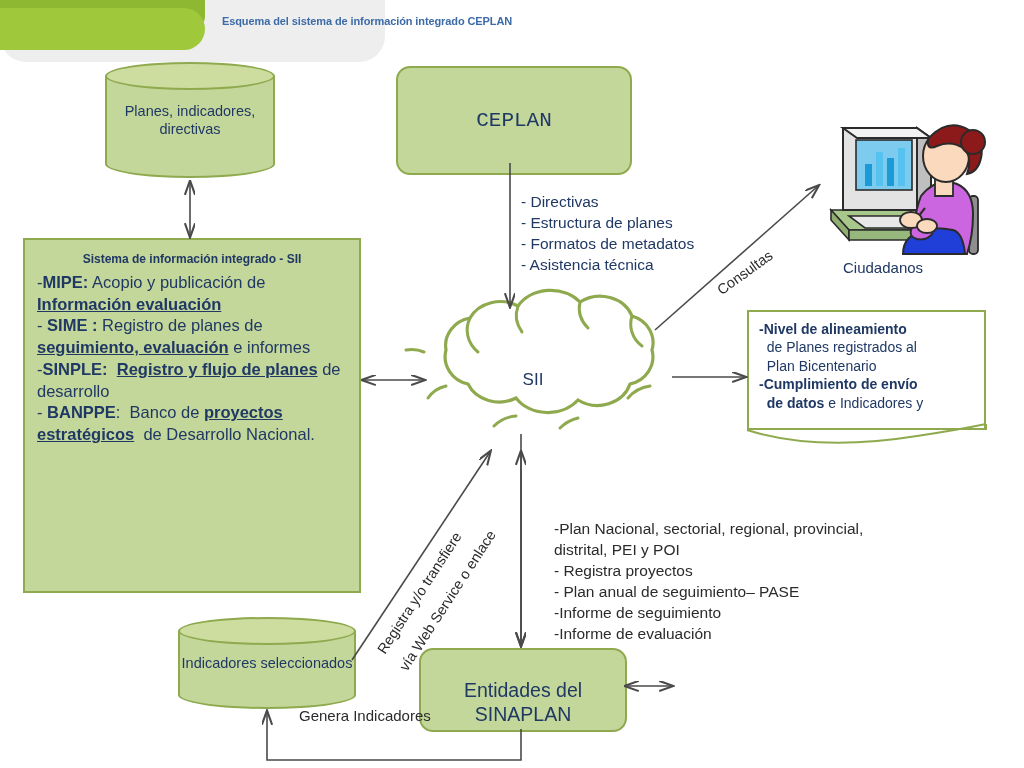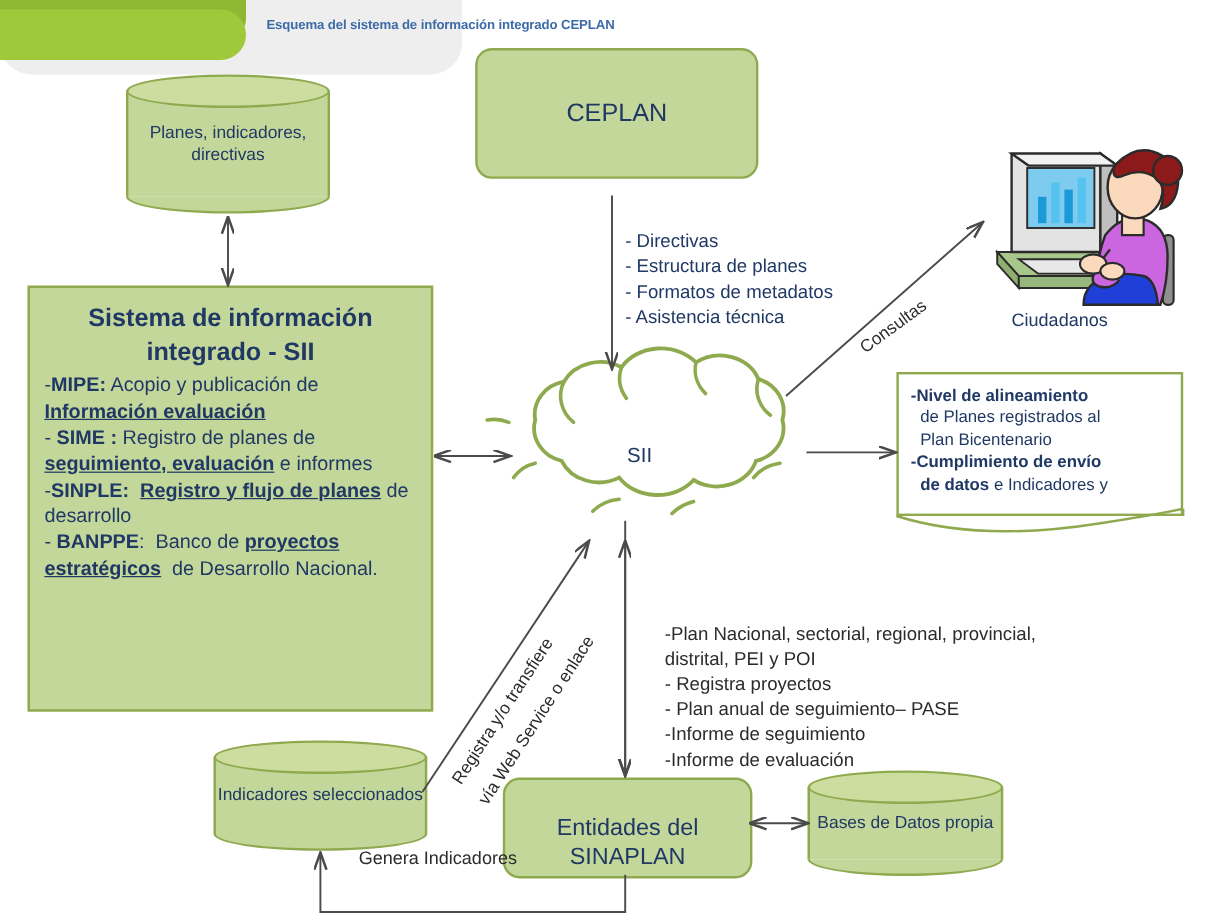--- a/index.html
+++ b/index.html
@@ -78,21 +78,21 @@
 
   
   .sii-panel{
     position:absolute;left:23px;top:238px;width:338px;height:355px;
     background:#c4d79b;border:2px solid #8faa4e;
     box-sizing:border-box;
     padding:10px 12px 0 12px;
     font-size:16.5px;line-height:1.32;color:#1f3864;
   }
   .sii-panel h3{
-    margin:2px 0 4px 0;font-size:21px;text-align:center;font-weight:bold;
+    margin:2px 0 4px 0;font-size:12px;text-align:center;font-weight:bold;
   }
   .sii-panel p{margin:0;}
   .sii-panel b{font-weight:bold;}
   .sii-panel u{text-decoration:underline;font-weight:bold;}
 
   
   .callout{
     position:absolute;left:747px;top:310px;width:239px;height:120px;
     border:2px solid #8faa4e;background:#ffffff;box-sizing:border-box;
     padding:8px 8px 0 10px;font-size:14px;line-height:1.32;color:#1f3864;
@@ -125,21 +125,21 @@
 
   <div class="cyl" style="left:105px;top:62px;width:170px;height:116px;">
     <div class="body"></div>
     <div class="bottom"></div>
     <div class="top"></div>
     <div class="label">Planes,
 indicadores,
 directivas</div>
   </div>
 
-  <div class="rbox" style="left:396px;top:40px;width:232px;height:105px;font-size:21px;">
+  <div class="rbox" style="left:396px;top:66px;width:232px;height:105px;font-size:21px;font-family:Liberation Mono, monospace;">
     <span>CEPLAN</span>
   </div>
 
   <div class="plaintext" style="left:521px;top:192px;font-size:15.5px;">- Directivas
 - Estructura de planes
 - Formatos de metadatos
 - Asistencia técnica</div>
 
   <div class="sii-panel">
     <h3>Sistema de información integrado - SII</h3>
@@ -167,27 +167,20 @@
     <div class="top"></div>
     <div class="label">Indicadores
 seleccionados</div>
   </div>
 
   <div class="rbox" style="left:419px;top:648px;width:204px;height:80px;font-size:19.5px;line-height:1.25;">
     <span style="white-space:pre-line;margin-top:24px;">Entidades del
 SINAPLAN</span>
   </div>
 
-  <div class="cyl" style="left:673px;top:642px;width:163px;height:88px;">
-    <div class="body"></div>
-    <div class="bottom"></div>
-    <div class="top"></div>
-    <div class="label">Bases de Datos
-propia</div>
-  </div>
 
   <div class="clip-art">
     <svg viewBox="0 0 180 145" width="180" height="145">
 
       <polygon points="18,98 102,98 120,118 36,118" fill="#a8c78a" stroke="#2b2b2b" stroke-width="1.6"></polygon>
       <polygon points="18,98 18,108 36,128 36,118" fill="#8fae70" stroke="#2b2b2b" stroke-width="1.6"></polygon>
       <polygon points="36,118 120,118 120,128 36,128" fill="#97b87c" stroke="#2b2b2b" stroke-width="1.6"></polygon>
 
       <polygon points="30,16 104,16 104,98 30,98" fill="#e3e3e3" stroke="#2b2b2b" stroke-width="2"></polygon>
       <polygon points="104,16 118,26 118,104 104,98" fill="#bfbfbf" stroke="#2b2b2b" stroke-width="2"></polygon>

